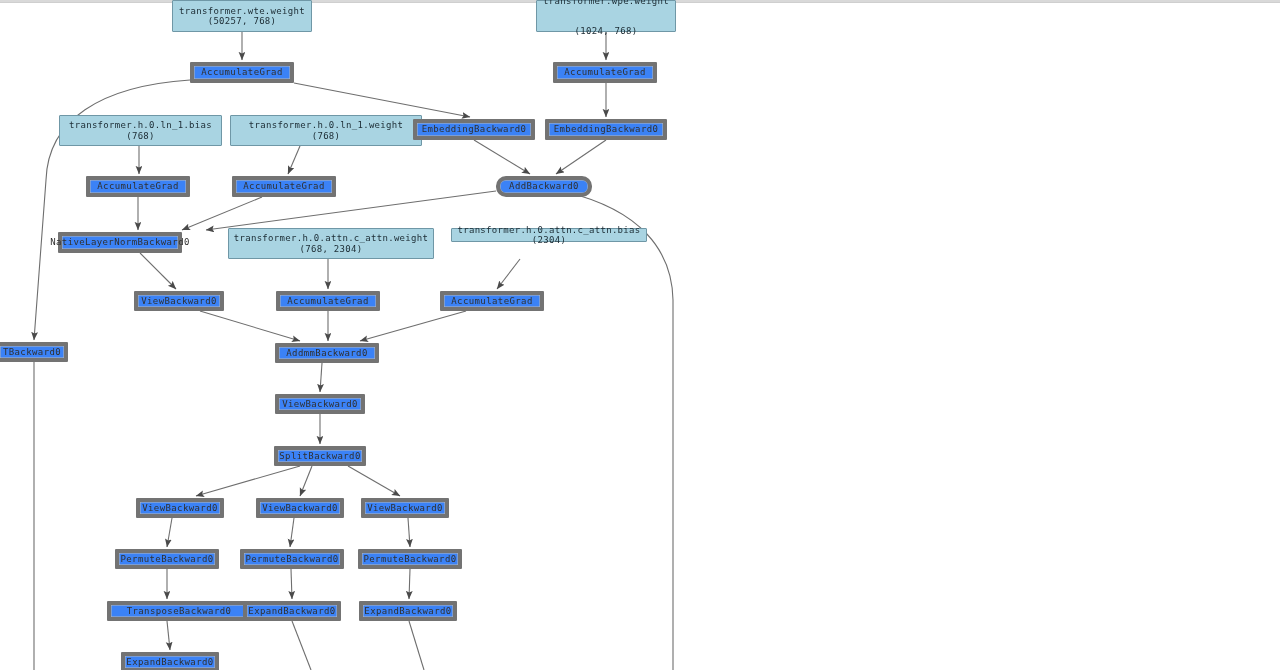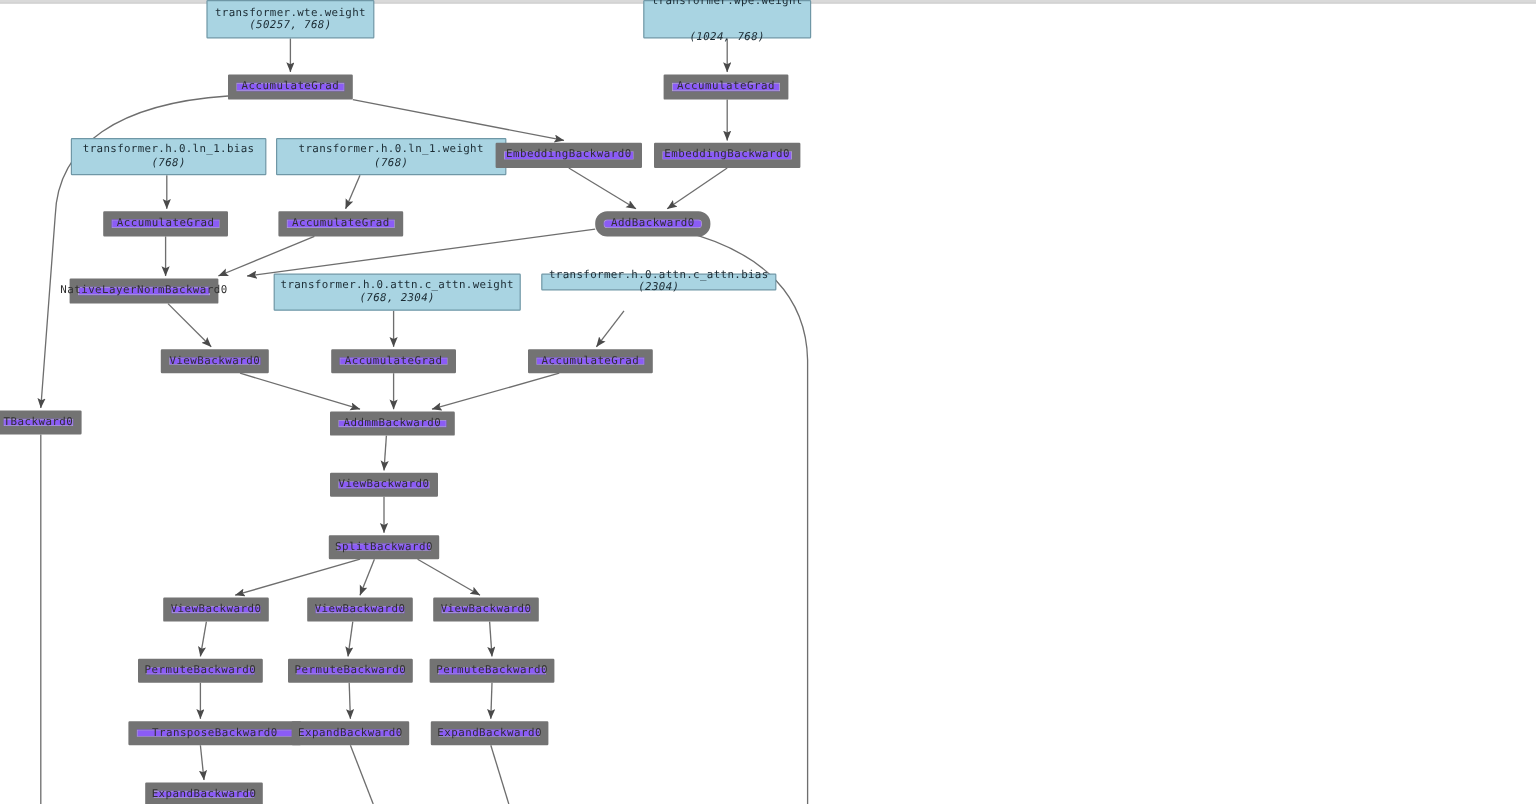--- a/index.html
+++ b/index.html
@@ -39,40 +39,39 @@
     display: flex;
     flex-direction: column;
     align-items: center;
     justify-content: center;
     text-align: center;
     line-height: 1.15;
     white-space: nowrap;
     border-radius: 1px;
   }
   .node-op {
-    background: #8b5cf6;
-    border: 7px solid #737373;
+    background: #3b82f6;
+    border: 4px solid #737373;
     color: #303030;
     font-size: 9px;
     letter-spacing: 0.4px;
     box-shadow: 0 0 0 0.5px #b8b8b8 inset;
   }
   .node-param {
     background: #a9d4e2;
     border: 1px solid #6f97a6;
     color: #1b2b33;
     font-size: 9px;
     letter-spacing: 0.3px;
   }
   .node-param .pname {
     display: block;
   }
   .node-param .pshape {
     display: block;
-    font-style: italic;
   }
 </style>
 </head>
 <body>
 
 <div id="viewport">
   <div id="top-rule"></div>
   <svg id="graph-canvas" viewBox="0 0 1280 670" xmlns="http://www.w3.org/2000/svg">
     <defs>
       <marker id="arrowhead" markerWidth="9" markerHeight="9" refX="7.4" refY="3.1" orient="auto" markerUnits="strokeWidth">

